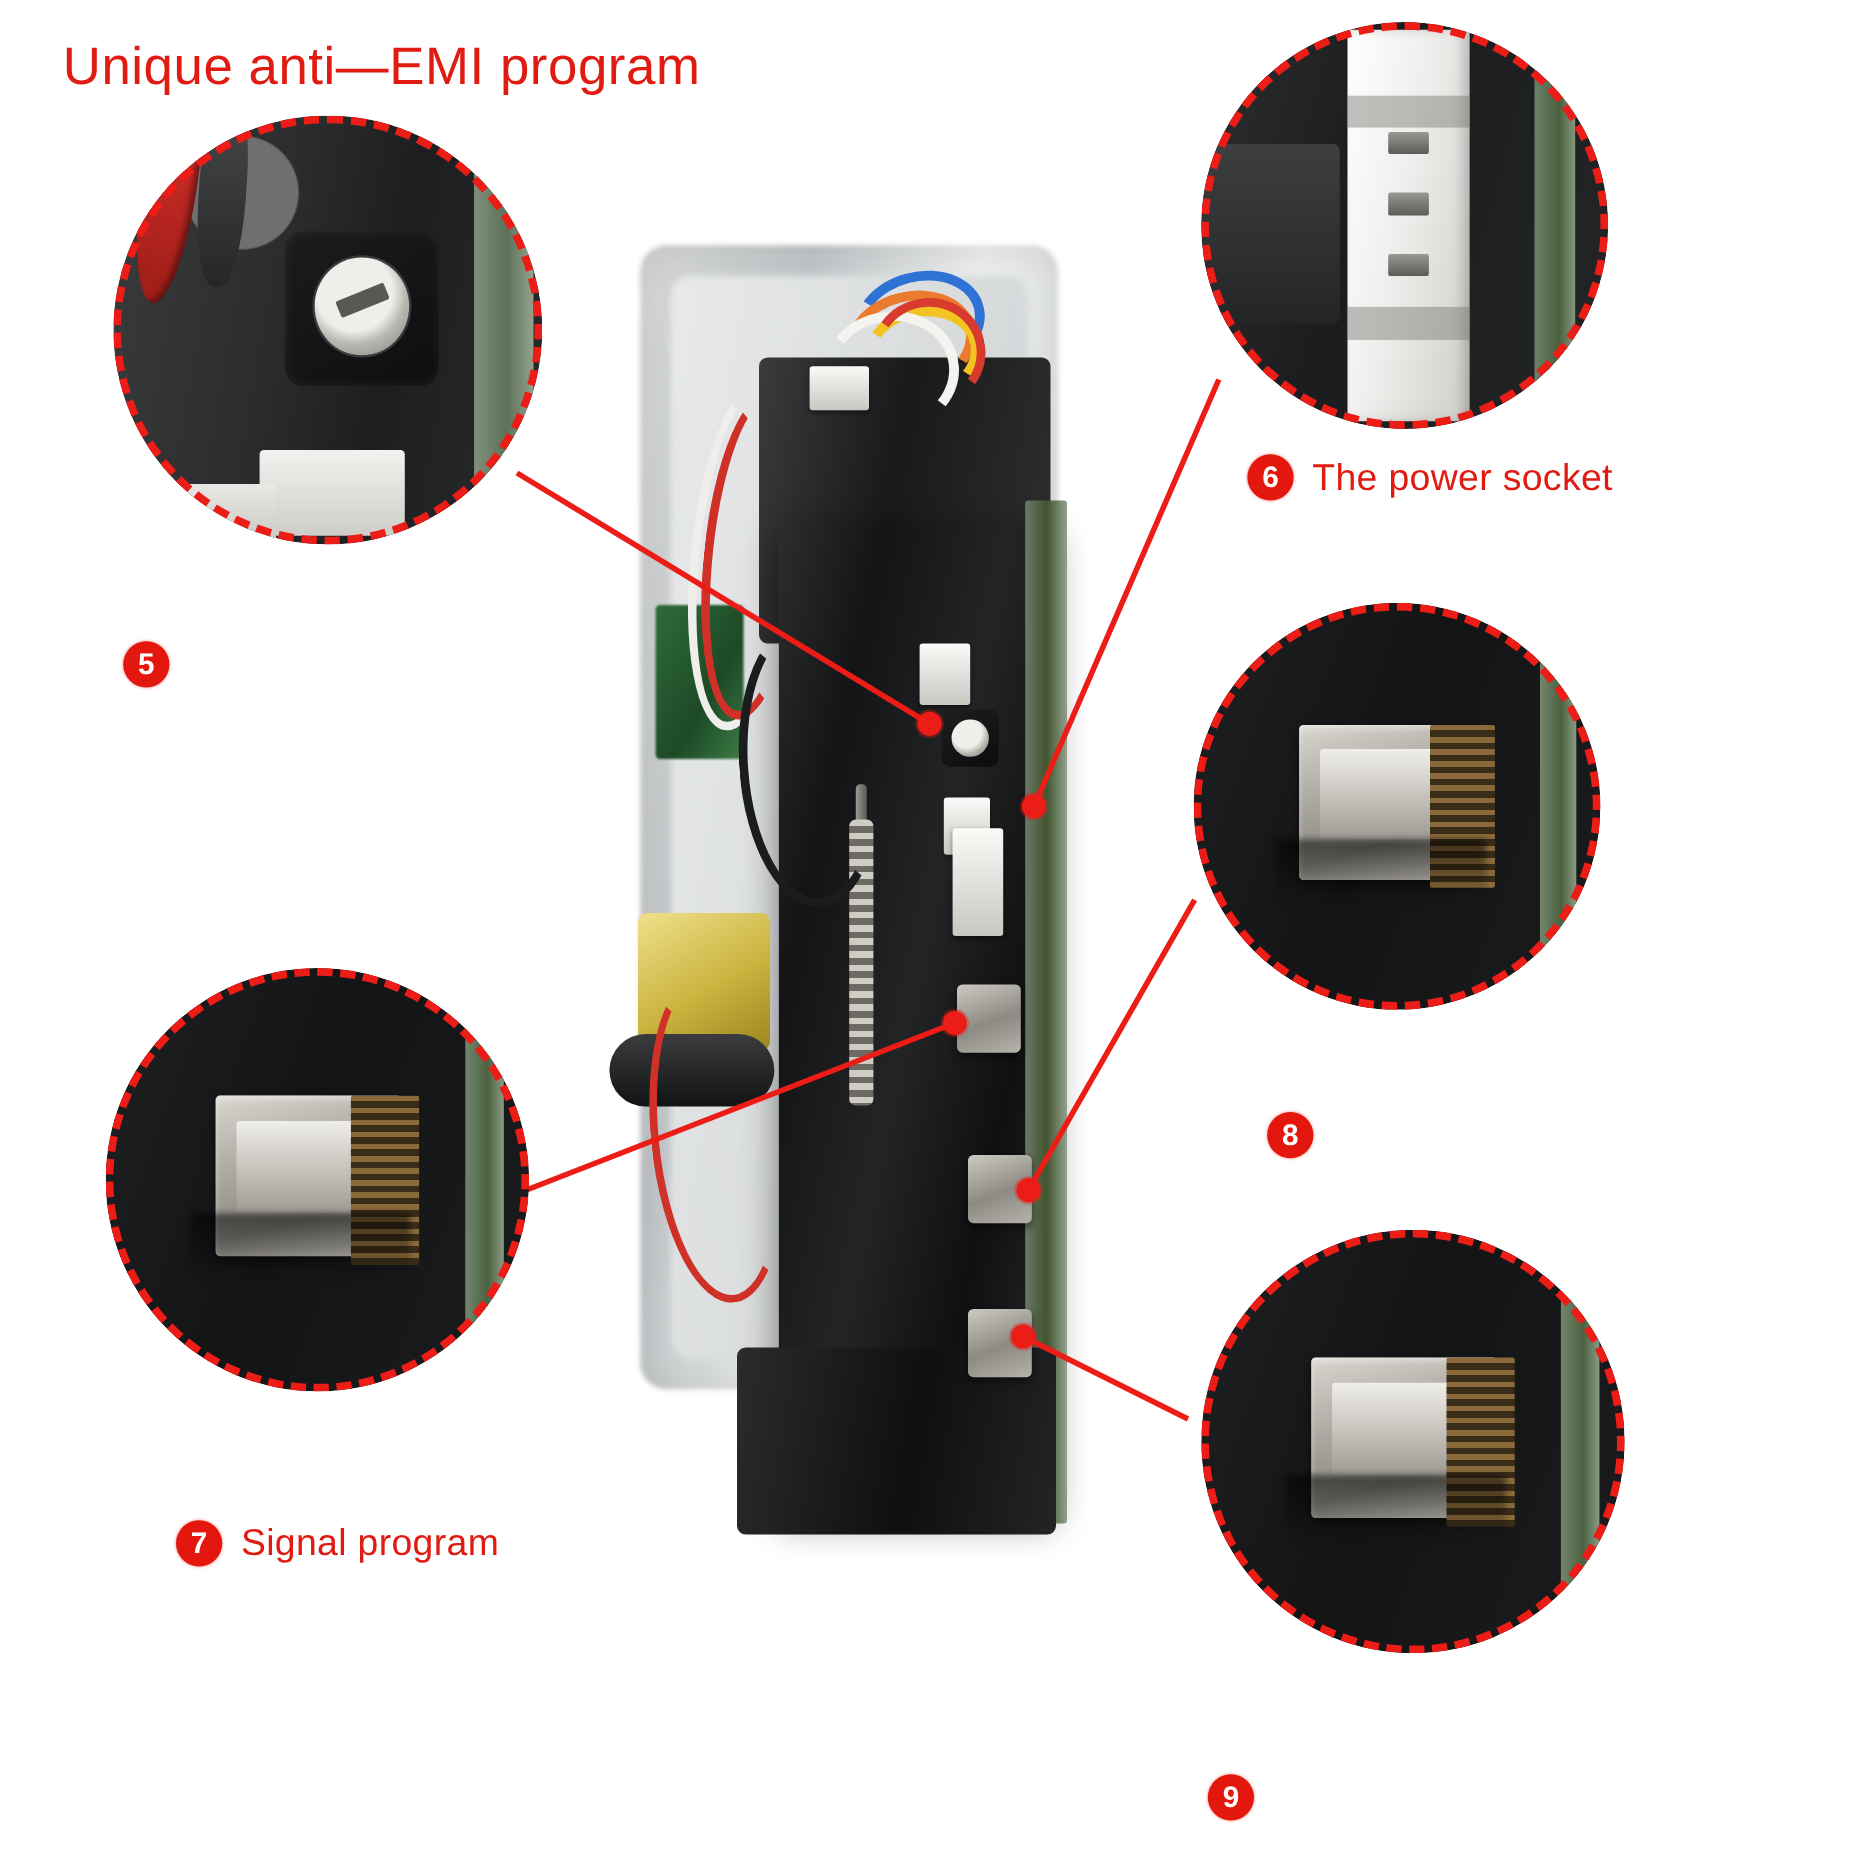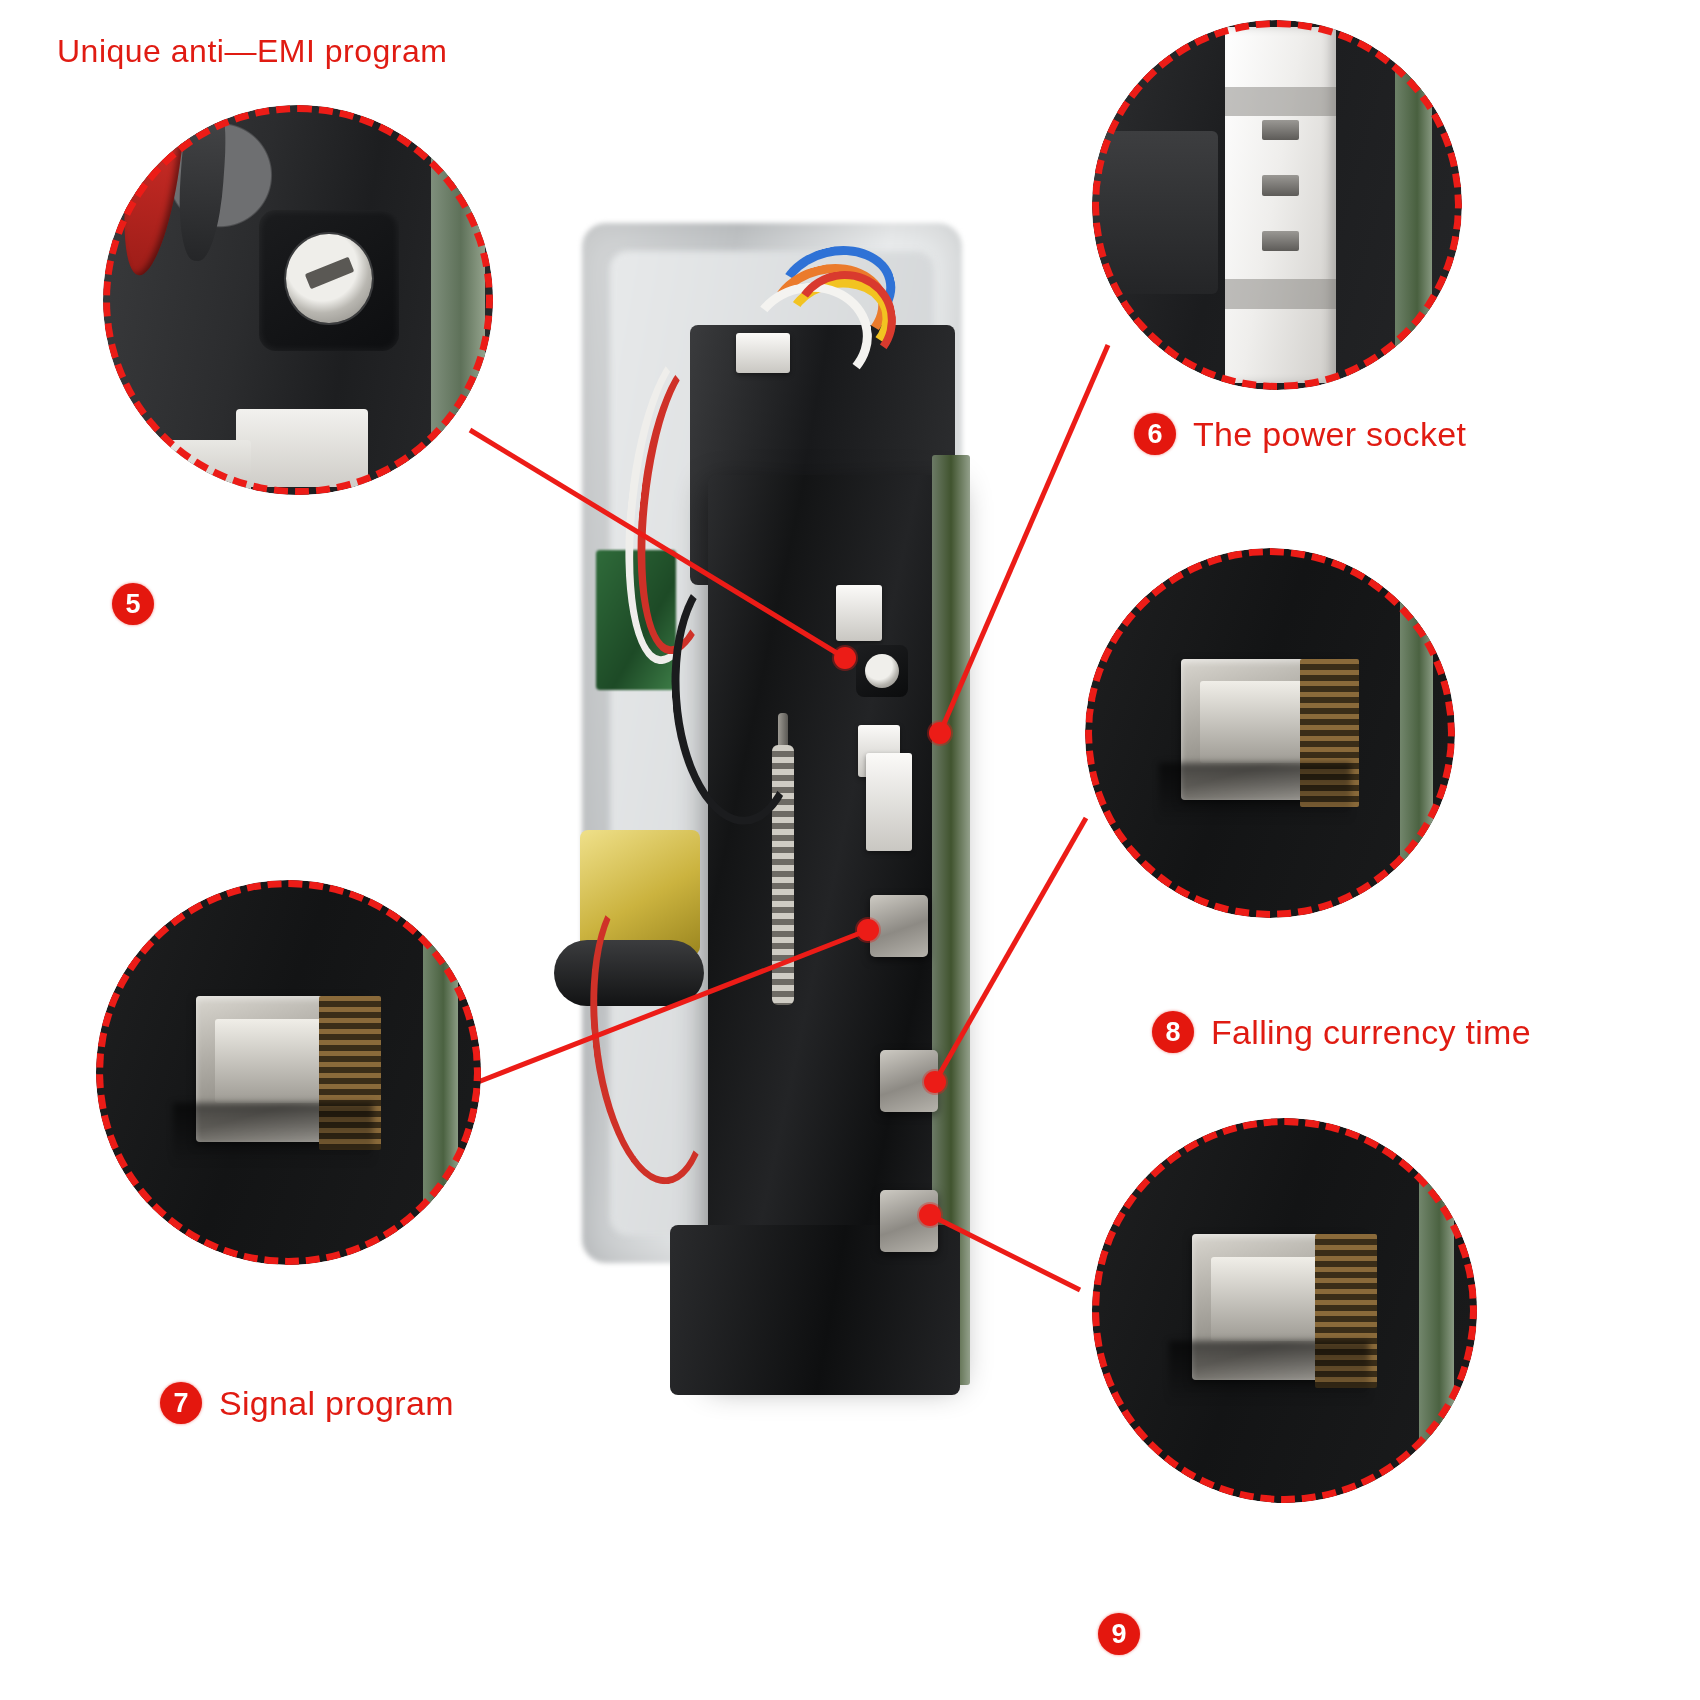--- a/index.html
+++ b/index.html
@@ -4,21 +4,21 @@
 <style>
   * { margin:0; padding:0; box-sizing:border-box; }
   html,body { width:1700px; height:1700px; background:#ffffff; }
   body { font-family:"Liberation Sans", sans-serif; position:relative; overflow:hidden; }
 
   #stage { position:absolute; inset:0; width:1700px; height:1700px; background:#fff; }
 
   
   .title {
     position:absolute; left:57px; top:33px;
-    font-size:32px; font-weight:400; letter-spacing:0.5px;
+    font-size:48px; font-weight:400; letter-spacing:0.5px;
     color:#e01b12; white-space:nowrap;
     font-family:"Liberation Sans", sans-serif;
   }
 
   
   .lines { position:absolute; left:0; top:0; width:1700px; height:1700px; pointer-events:none; }
 
   
   .callout { position:absolute; display:flex; align-items:center; white-space:nowrap; }
   .badge {
@@ -366,21 +366,20 @@
       <div class="body"></div>
       <div class="lever"></div>
       <div class="pins"></div>
       <div class="shadow"></div>
     </div>
     <div class="ring"></div>
   </div>
 
   <div class="callout" style="left:1152px; top:1011px;">
     <div class="badge">8</div>
-    <div class="cap">Falling currency time</div>
   </div>
 
   <div class="bubble sw b7" style="left:96px; top:880px; width:385px; height:385px;">
     <div class="photo">
       <div class="pbase"></div>
       <div class="pcb"></div>
       <div class="body"></div>
       <div class="lever"></div>
       <div class="pins"></div>
       <div class="shadow"></div>

